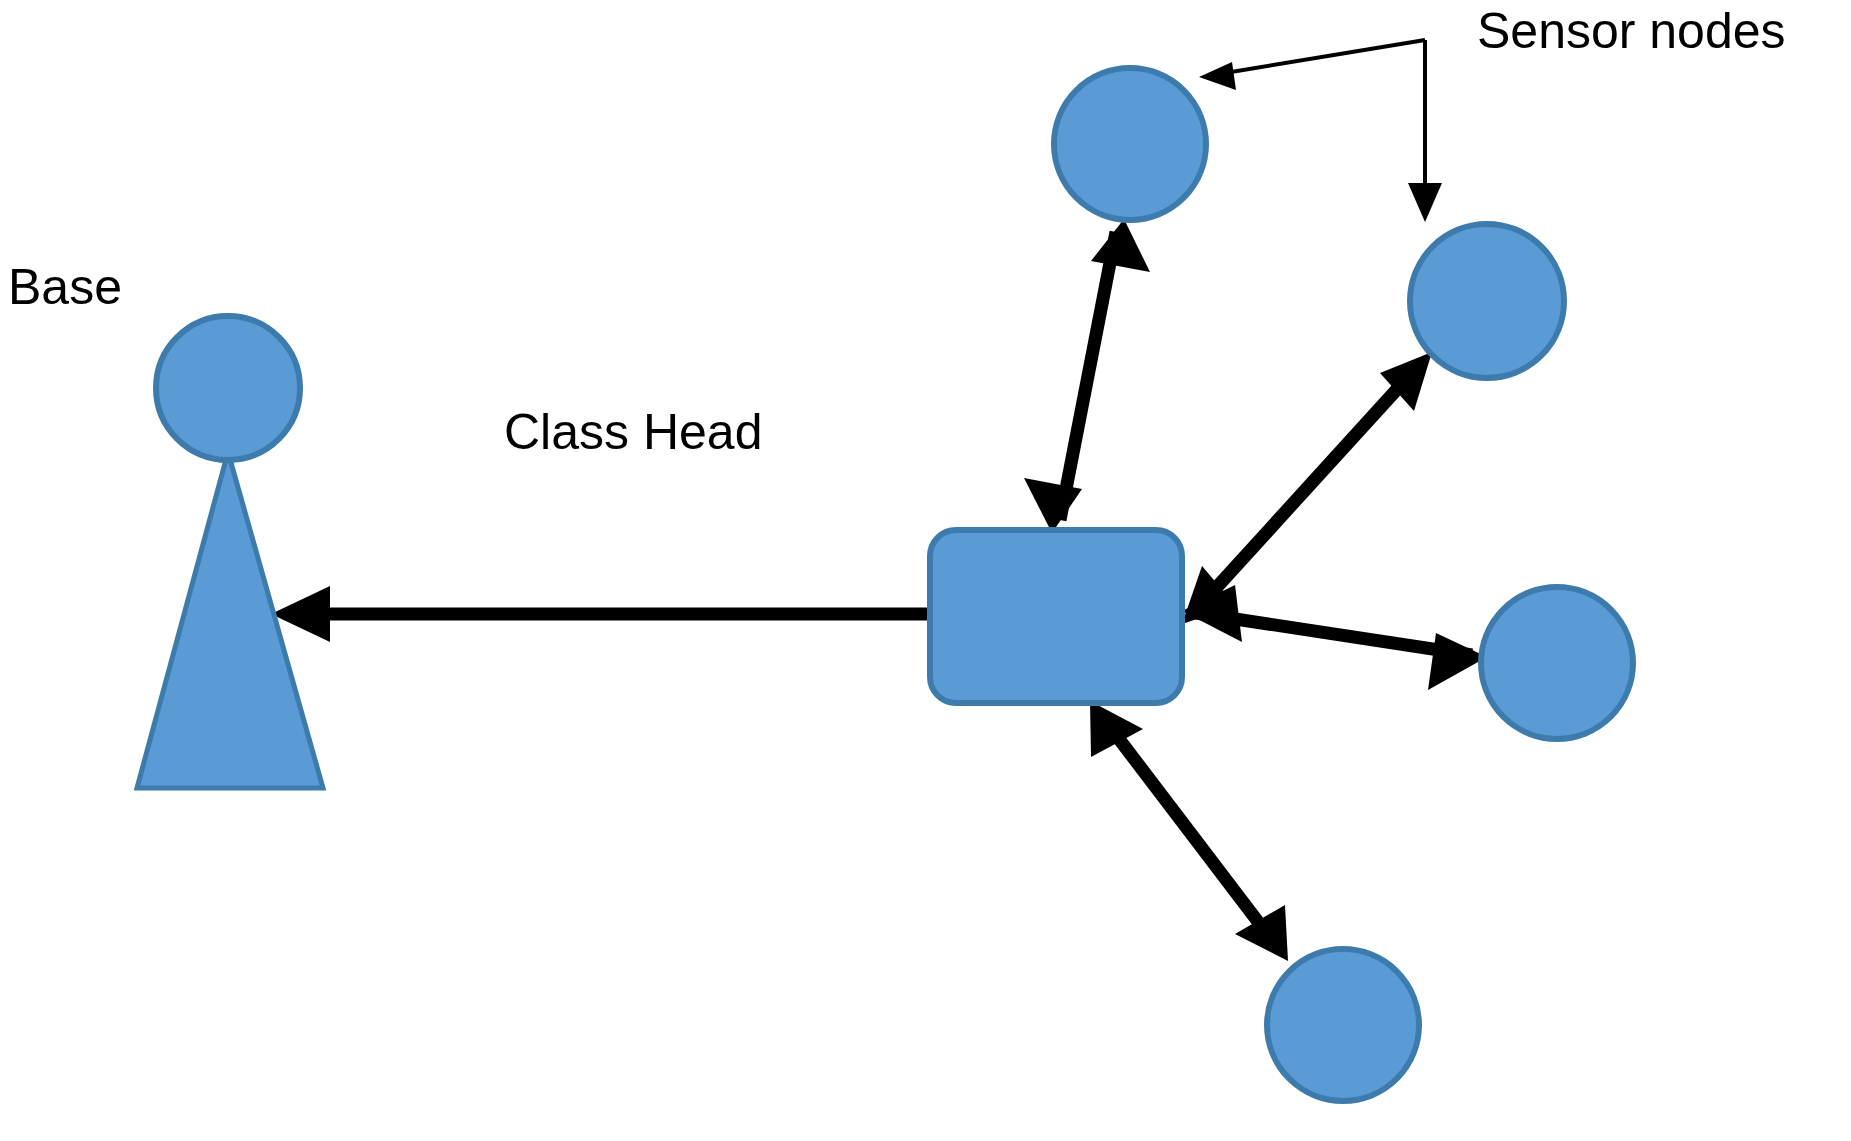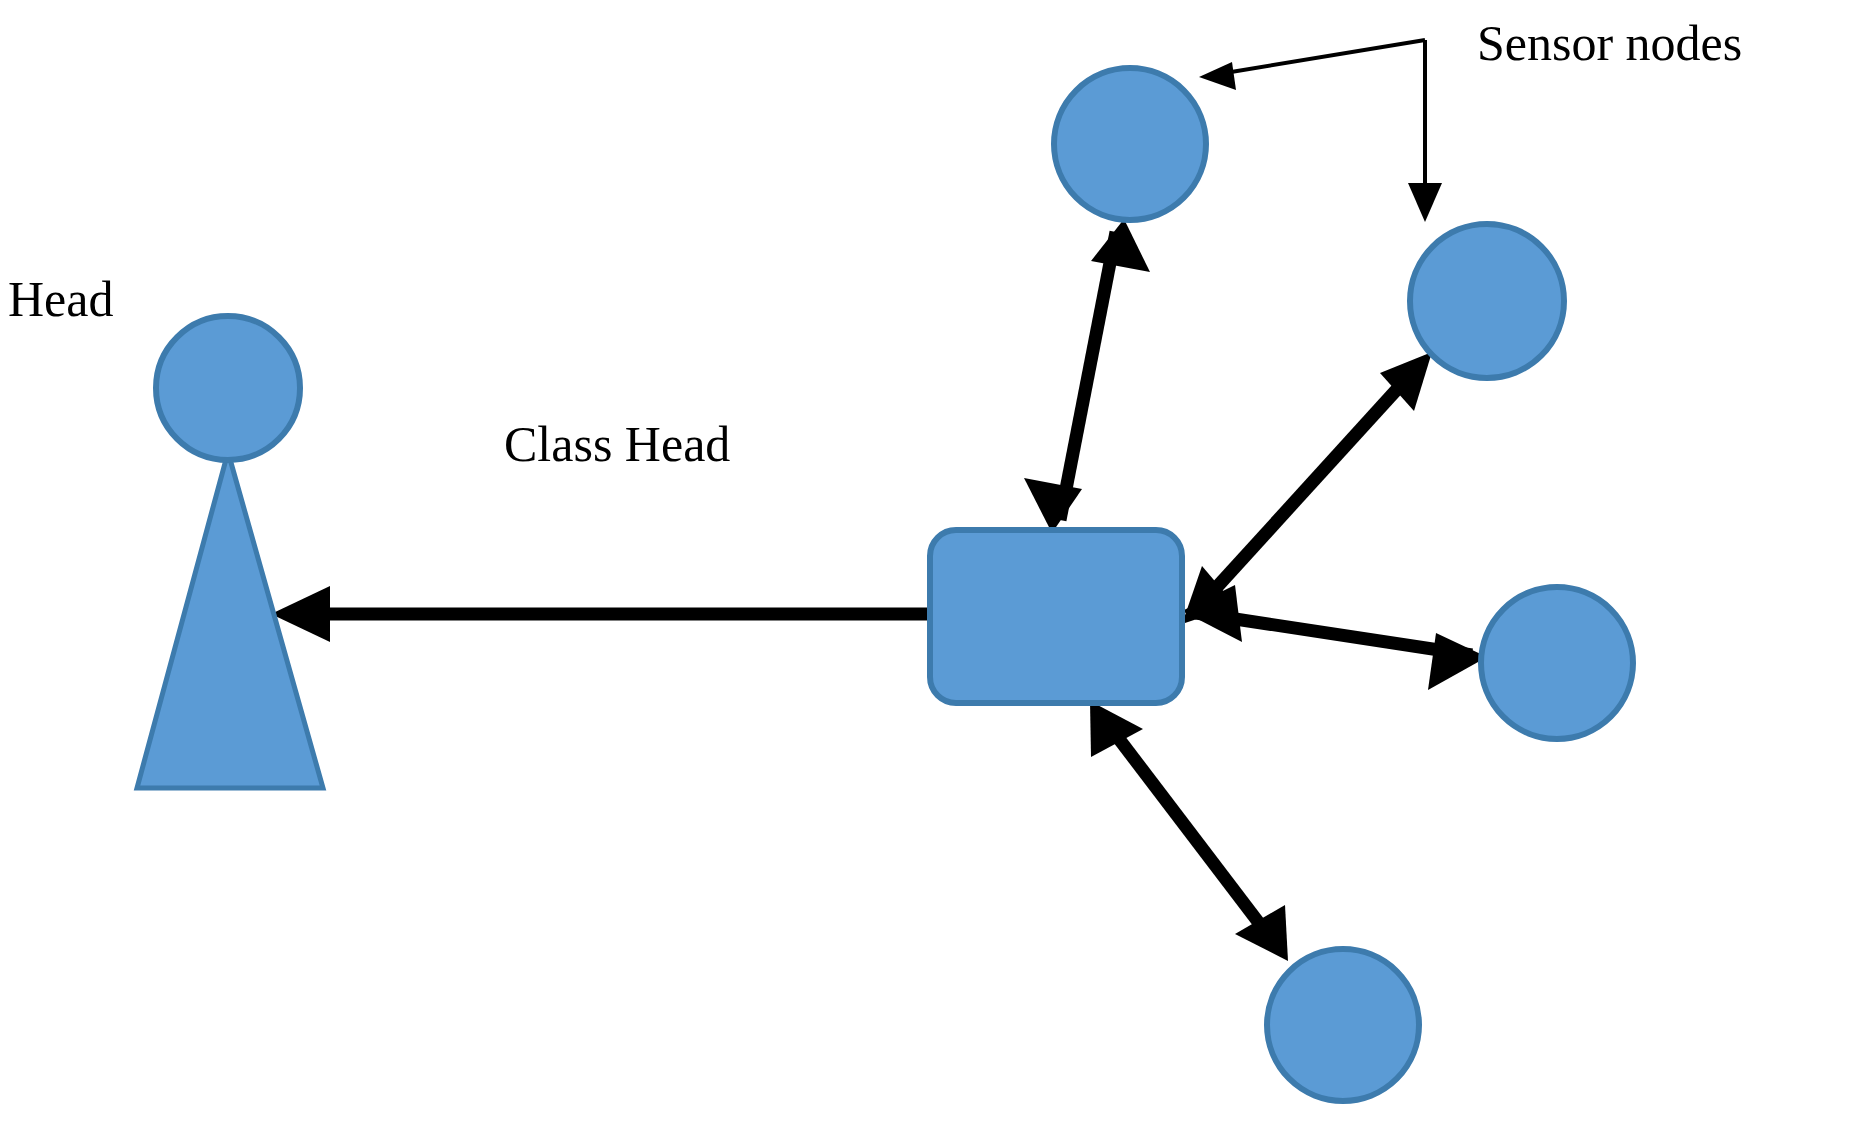--- a/index.html
+++ b/index.html
@@ -21,25 +21,24 @@
   #diagram-svg {
     position: absolute;
     left: 0;
     top: 0;
     width: 1851px;
     height: 1141px;
   }
   .label {
     position: absolute;
     color: #000000;
-    font-family: Liberation Serif, serif;
+    font-family: Liberation Sans, sans-serif;
     font-weight: 400;
     white-space: nowrap;
     line-height: 1.0;
-    margin-top: 12px;
   }
   #label-base {
     left: 8px;
     top: 262px;
     font-size: 50px;
   }
   #label-class-head {
     left: 504px;
     top: 407px;
     font-size: 50px;
@@ -106,19 +105,19 @@
     </g>
 
     <rect x="930" y="530" width="252" height="173" rx="26" ry="26" fill="#5B9BD5" stroke="#3D7BAD" stroke-width="6"></rect>
 
     <circle cx="1130" cy="144" r="76" fill="#5B9BD5" stroke="#3D7BAD" stroke-width="6"></circle>
     <circle cx="1487" cy="301" r="77" fill="#5B9BD5" stroke="#3D7BAD" stroke-width="6"></circle>
     <circle cx="1557" cy="663" r="76" fill="#5B9BD5" stroke="#3D7BAD" stroke-width="6"></circle>
     <circle cx="1343" cy="1025" r="76" fill="#5B9BD5" stroke="#3D7BAD" stroke-width="6"></circle>
   </svg>
 
-  <div class="label" id="label-base">Head</div>
+  <div class="label" id="label-base">Base</div>
 
   <div class="label" id="label-class-head">Class Head</div>
 
   <div class="label" id="label-sensor-nodes">Sensor nodes</div>
 
 </div>
 
 </body></html>

